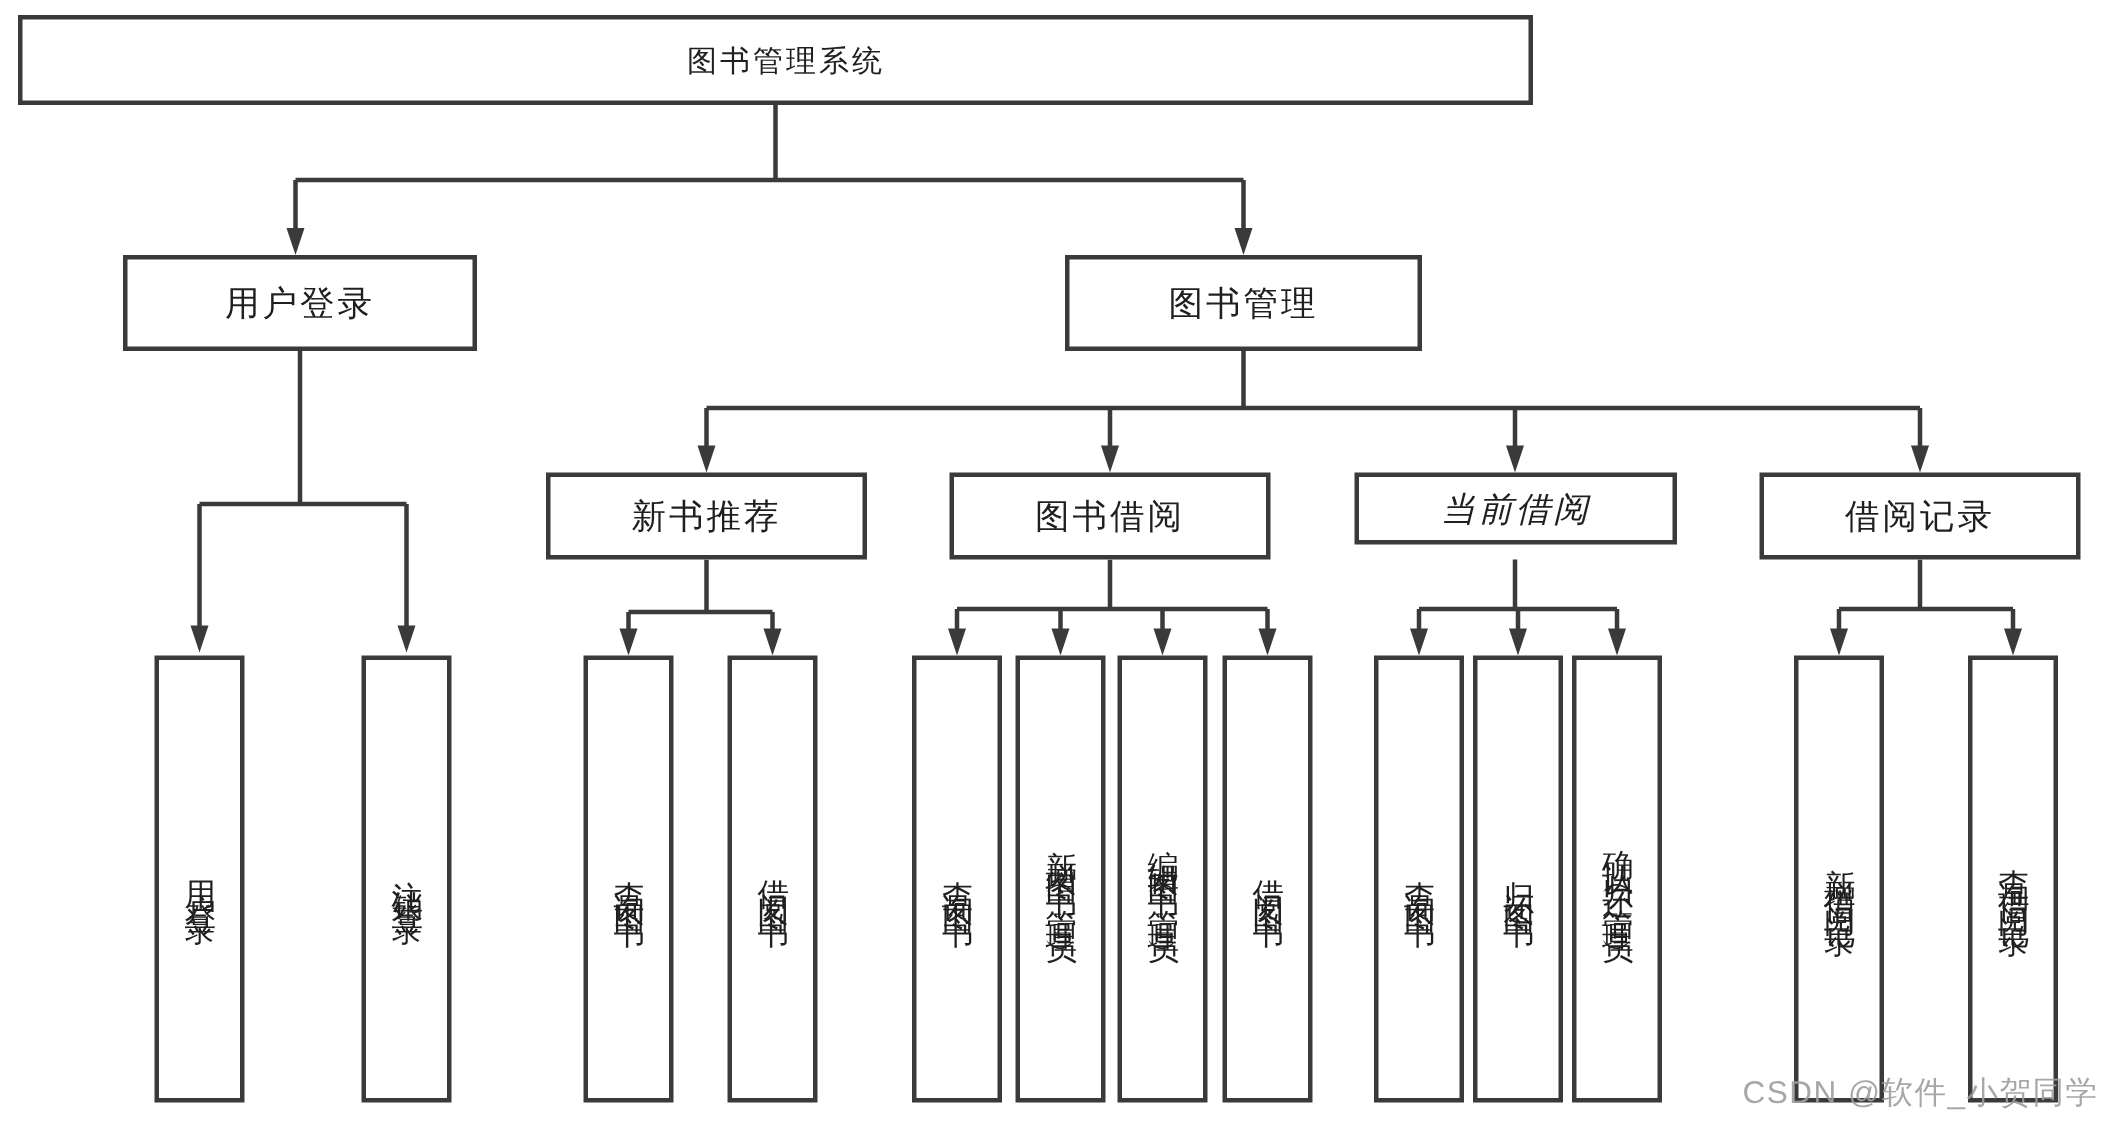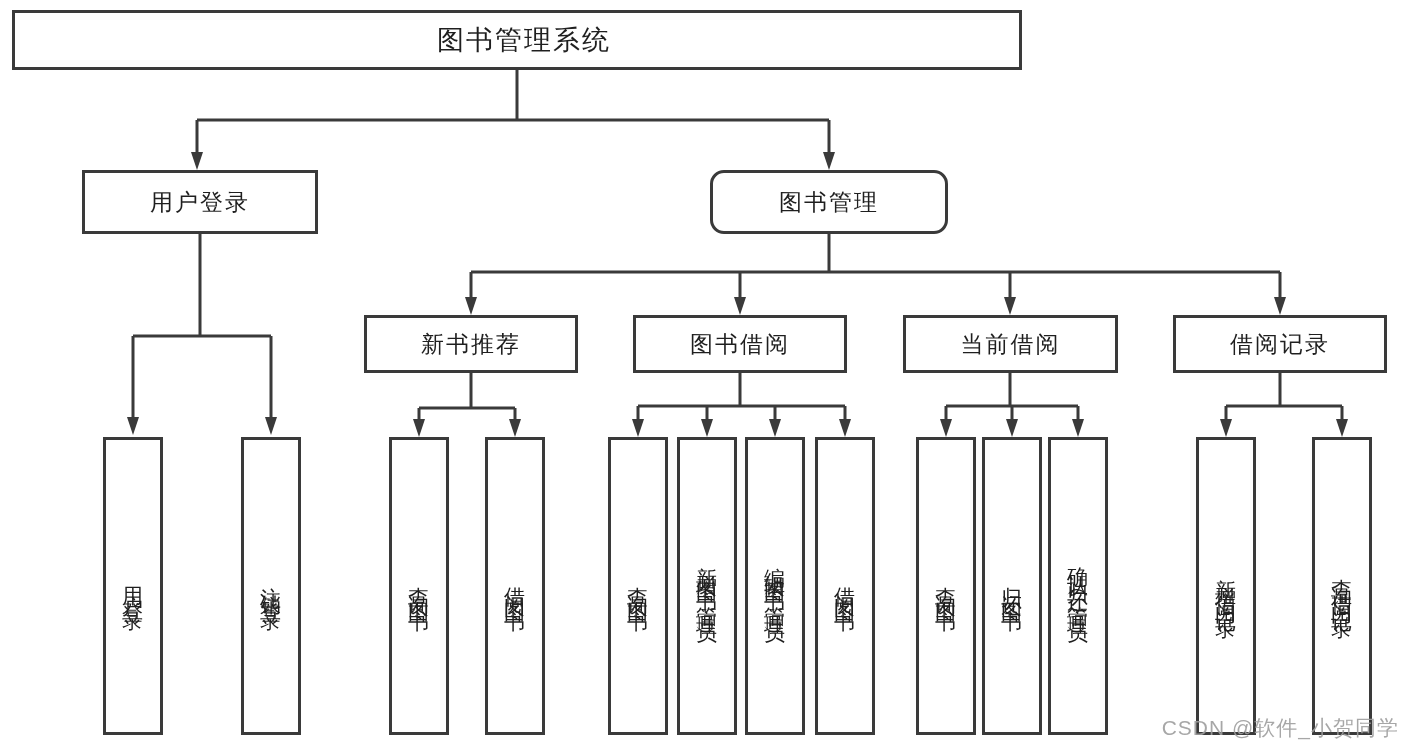--- a/index.html
+++ b/index.html
@@ -31,21 +31,21 @@
     align-items: center;
     justify-content: center;
     color: #1f1f1f;
   }
   .hnode {
     font-size: 23px;
     letter-spacing: 2px;
     white-space: nowrap;
   }
   .root-node {
-    font-size: 27px;
+    font-size: 20px;
     padding-left: 14px;
   }
   .leaf {
     font-size: 21px;
   }
   .leaf .vlabel {
     writing-mode: vertical-rl;
     text-orientation: mixed;
     letter-spacing: 8px;
     line-height: 1;
@@ -87,31 +87,31 @@
              M1336,419 L1348,419 L1342,437 Z" fill="#3a3a3a" stroke="none"></path>
   </svg>
 
   <div class="node hnode root-node" style="left:12px; top:10px; width:1010px; height:60px;">
     <span>图书管理系统</span>
   </div>
 
   <div class="node hnode" style="left:82px; top:170px; width:236px; height:64px;">
     <span>用户登录</span>
   </div>
-  <div class="node hnode" style="left:710px; top:170px; width:238px; height:64px;border-radius:14px;">
+  <div class="node hnode" style="left:710px; top:170px; width:238px; height:64px;">
     <span>图书管理</span>
   </div>
 
   <div class="node hnode" style="left:633px; top:315px; width:214px; height:58px;">
     <span>图书借阅</span>
   </div>
   <div class="node hnode" style="left:364px; top:315px; width:214px; height:58px;">
     <span>新书推荐</span>
   </div>
-  <div class="node hnode" style="left:903px; top:315px; width:215px; height:58px;">
+  <div class="node hnode" style="left:903px; top:315px; width:215px; height:48px;font-style:italic;">
     <span>当前借阅</span>
   </div>
   <div class="node hnode" style="left:1173px; top:315px; width:214px; height:58px;">
     <span>借阅记录</span>
   </div>
 
   <div class="node leaf" style="left:103px; top:437px; width:60px; height:298px;">
     <span class="vlabel">用户登录</span>
   </div>
   <div class="node leaf" style="left:241px; top:437px; width:60px; height:298px;">

